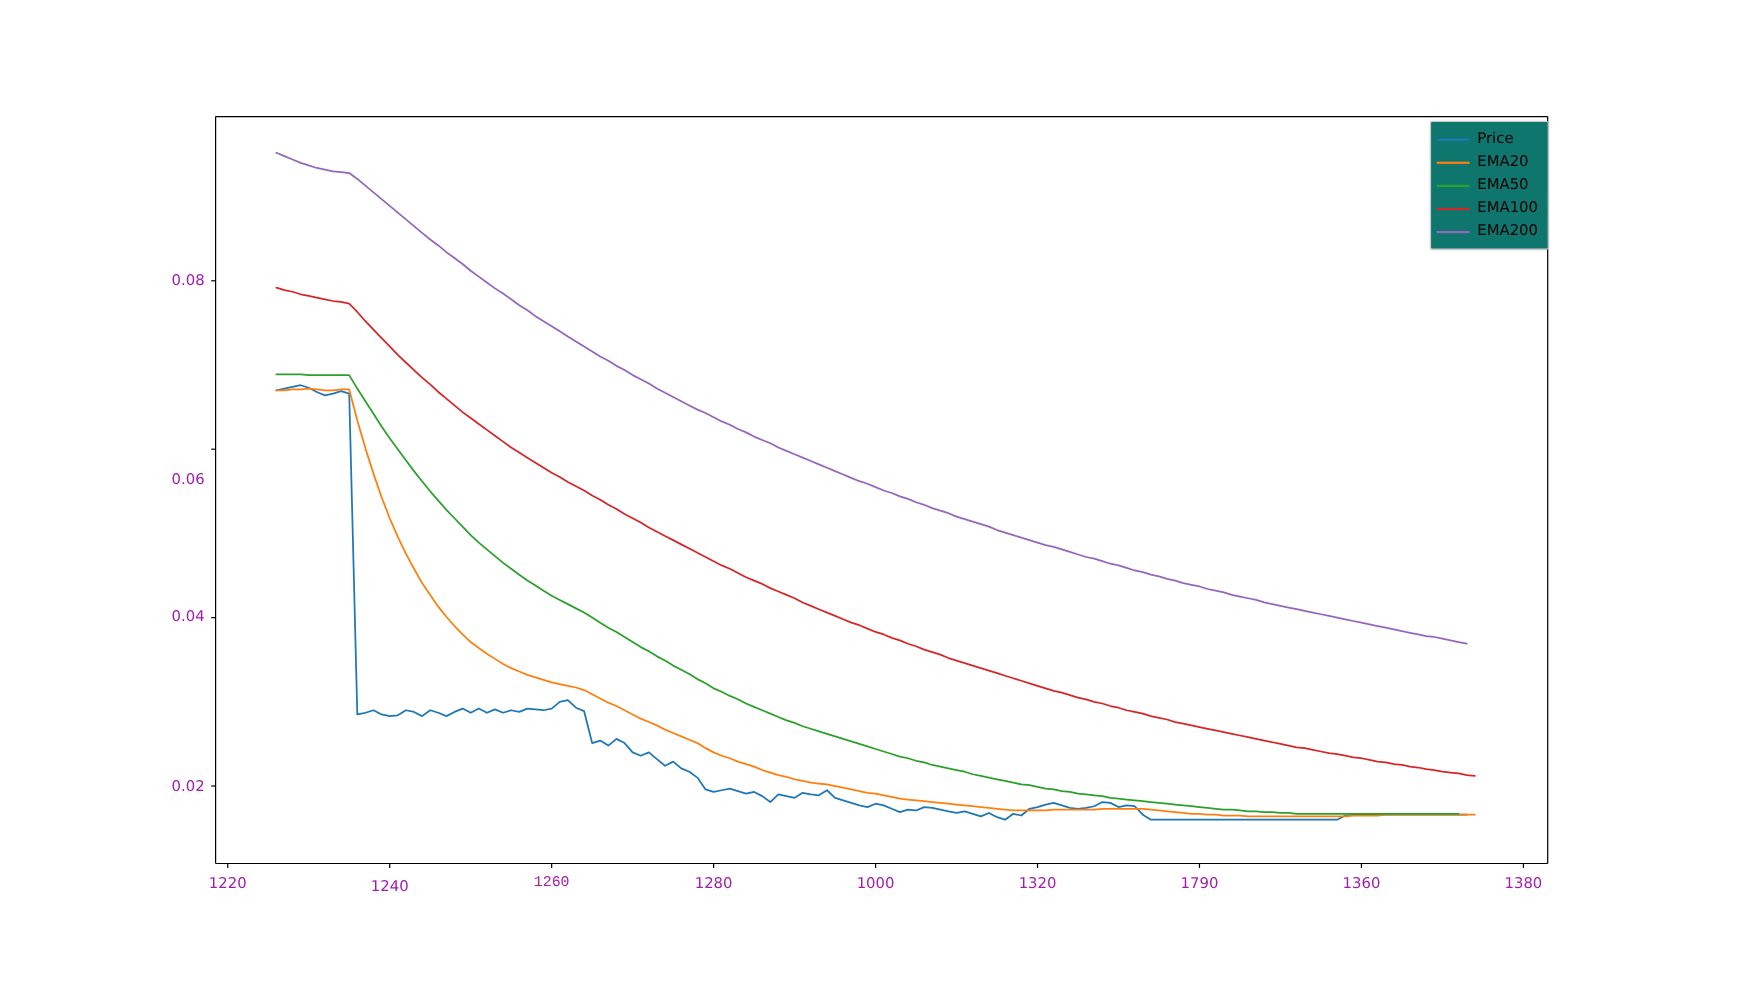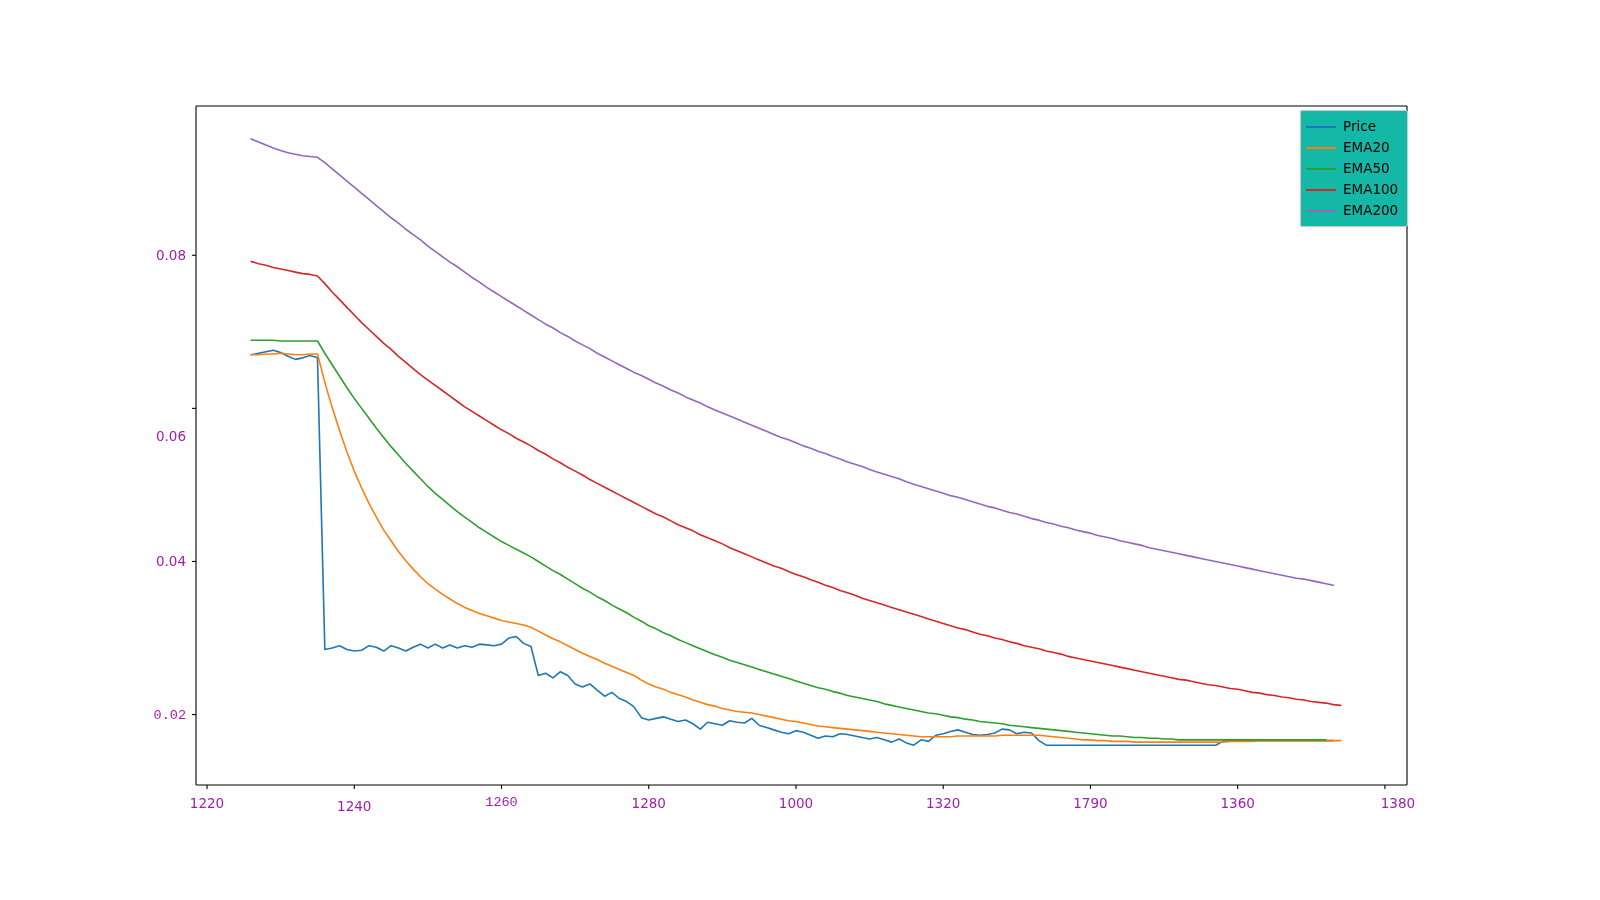--- a/index.html
+++ b/index.html
@@ -37,21 +37,21 @@
   }
   .xtick-label {
     text-align: center;
     transform: translateX(-50%);
   }
   #legend {
     position: absolute;
     left: 1300px;
     top: 110px;
     width: 108px;
-    background: #14b8a6;
+    background: #0f766e;
     border: 1px solid #cccccc;
     border-radius: 2px;
     box-shadow: 0 0 2px rgba(0,0,0,0.18);
     padding: 5px 6px 5px 5px;
     box-sizing: border-box;
   }
   .legend-row {
     display: flex;
     align-items: center;
     height: 21px;
@@ -100,35 +100,35 @@
       </g>
     <g id="spines-group">
       <path d="M196,106 L1407,106" stroke="#000000" stroke-width="1.1" fill="none"></path>
       <path d="M1407,106 L1407,785" stroke="#000000" stroke-width="1.1" fill="none"></path>
       <path d="M196,785 L1407,785" stroke="#000000" stroke-width="1.1" fill="none"></path>
       <path d="M196,106 L196,785" stroke="#000000" stroke-width="1.1" fill="none"></path>
     </g>
   </svg>
 
   <div id="ytick-labels">
-      <div class="tick-label ytick-label" style="left: 120px; width: 66px; top: 714.574px; font-family: Liberation Mono, monospace;">0.02</div>
+      <div class="tick-label ytick-label" style="left: 120px; width: 66px; top: 714.574px;">0.02</div>
       <div class="tick-label ytick-label" style="left: 120px; width: 66px; top: 561.474px;">0.04</div>
       <div class="tick-label ytick-label" style="left: 120px; width: 66px; top: 408.373px; margin-top: 28px;">0.06</div>
       <div class="tick-label ytick-label" style="left: 120px; width: 66px; top: 255.273px;">0.08</div>
     </div>
   <div id="xtick-labels">
       <div class="tick-label xtick-label" style="left: 207.043px; top: 795px;">1220</div>
       <div class="tick-label xtick-label" style="left: 354.277px; top: 786px; margin-top: 12px;">1240</div>
       <div class="tick-label xtick-label" style="left: 501.511px; top: 795px; font-family: Liberation Mono, monospace;">1260</div>
       <div class="tick-label xtick-label" style="left: 648.745px; top: 795px;">1280</div>
       <div class="tick-label xtick-label" style="left: 795.979px; top: 795px;">1000</div>
       <div class="tick-label xtick-label" style="left: 943.213px; top: 795px;">1320</div>
       <div class="tick-label xtick-label" style="left: 1090.45px; top: 795px;">1790</div>
       <div class="tick-label xtick-label" style="left: 1237.68px; top: 795px;">1360</div>
-      <div class="tick-label xtick-label" style="left: 1384.91px; top: 795px; margin-left: 13px;">1380</div>
+      <div class="tick-label xtick-label" style="left: 1384.91px; top: 795px;">1380</div>
     </div>
 
   <div id="legend">
     <div class="legend-row">
       <span class="legend-swatch" style="background: rgb(31, 119, 180);"></span>
       <span class="legend-text">Price</span>
     </div>
     <div class="legend-row">
       <span class="legend-swatch" style="background: rgb(255, 127, 14);"></span>
       <span class="legend-text">EMA20</span>

